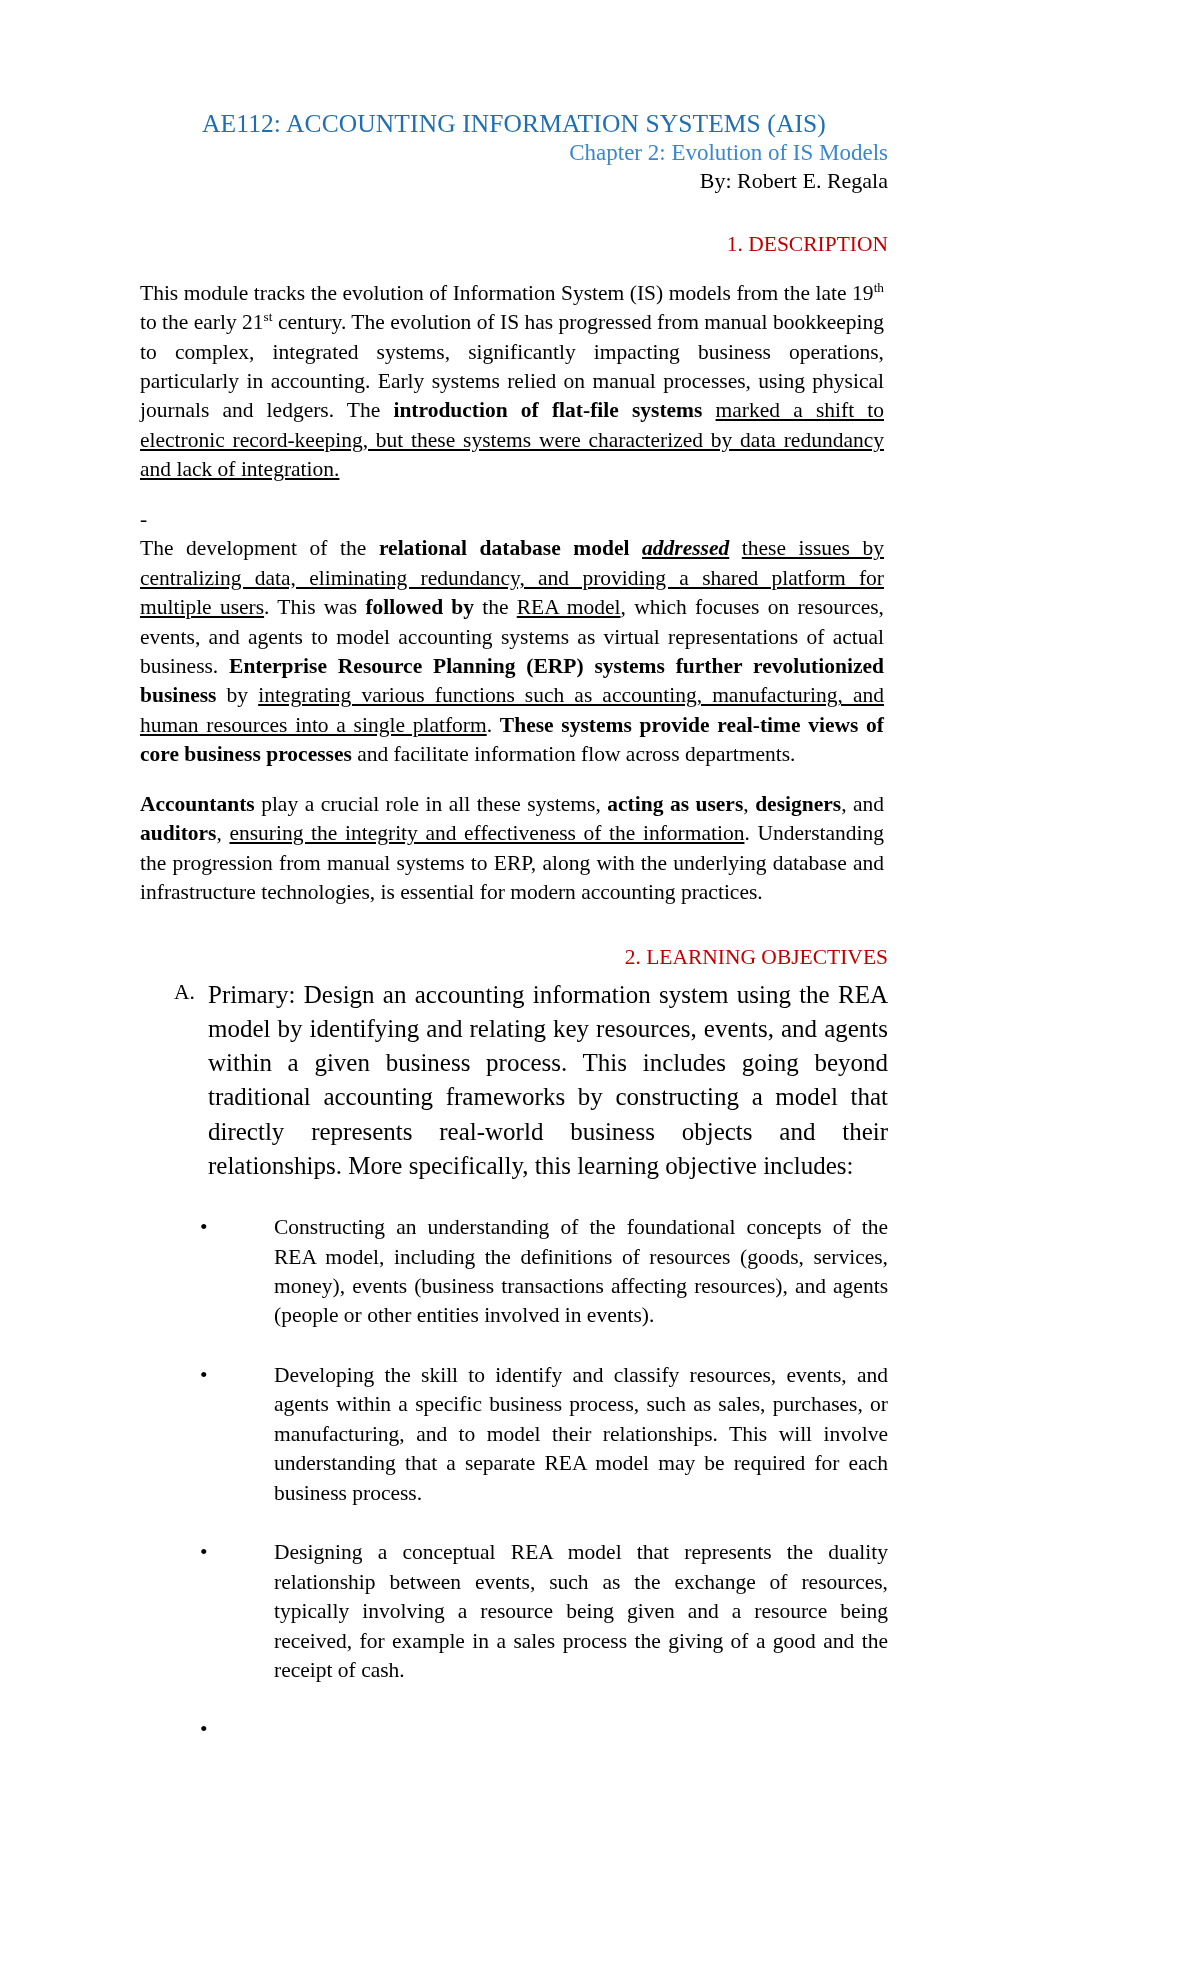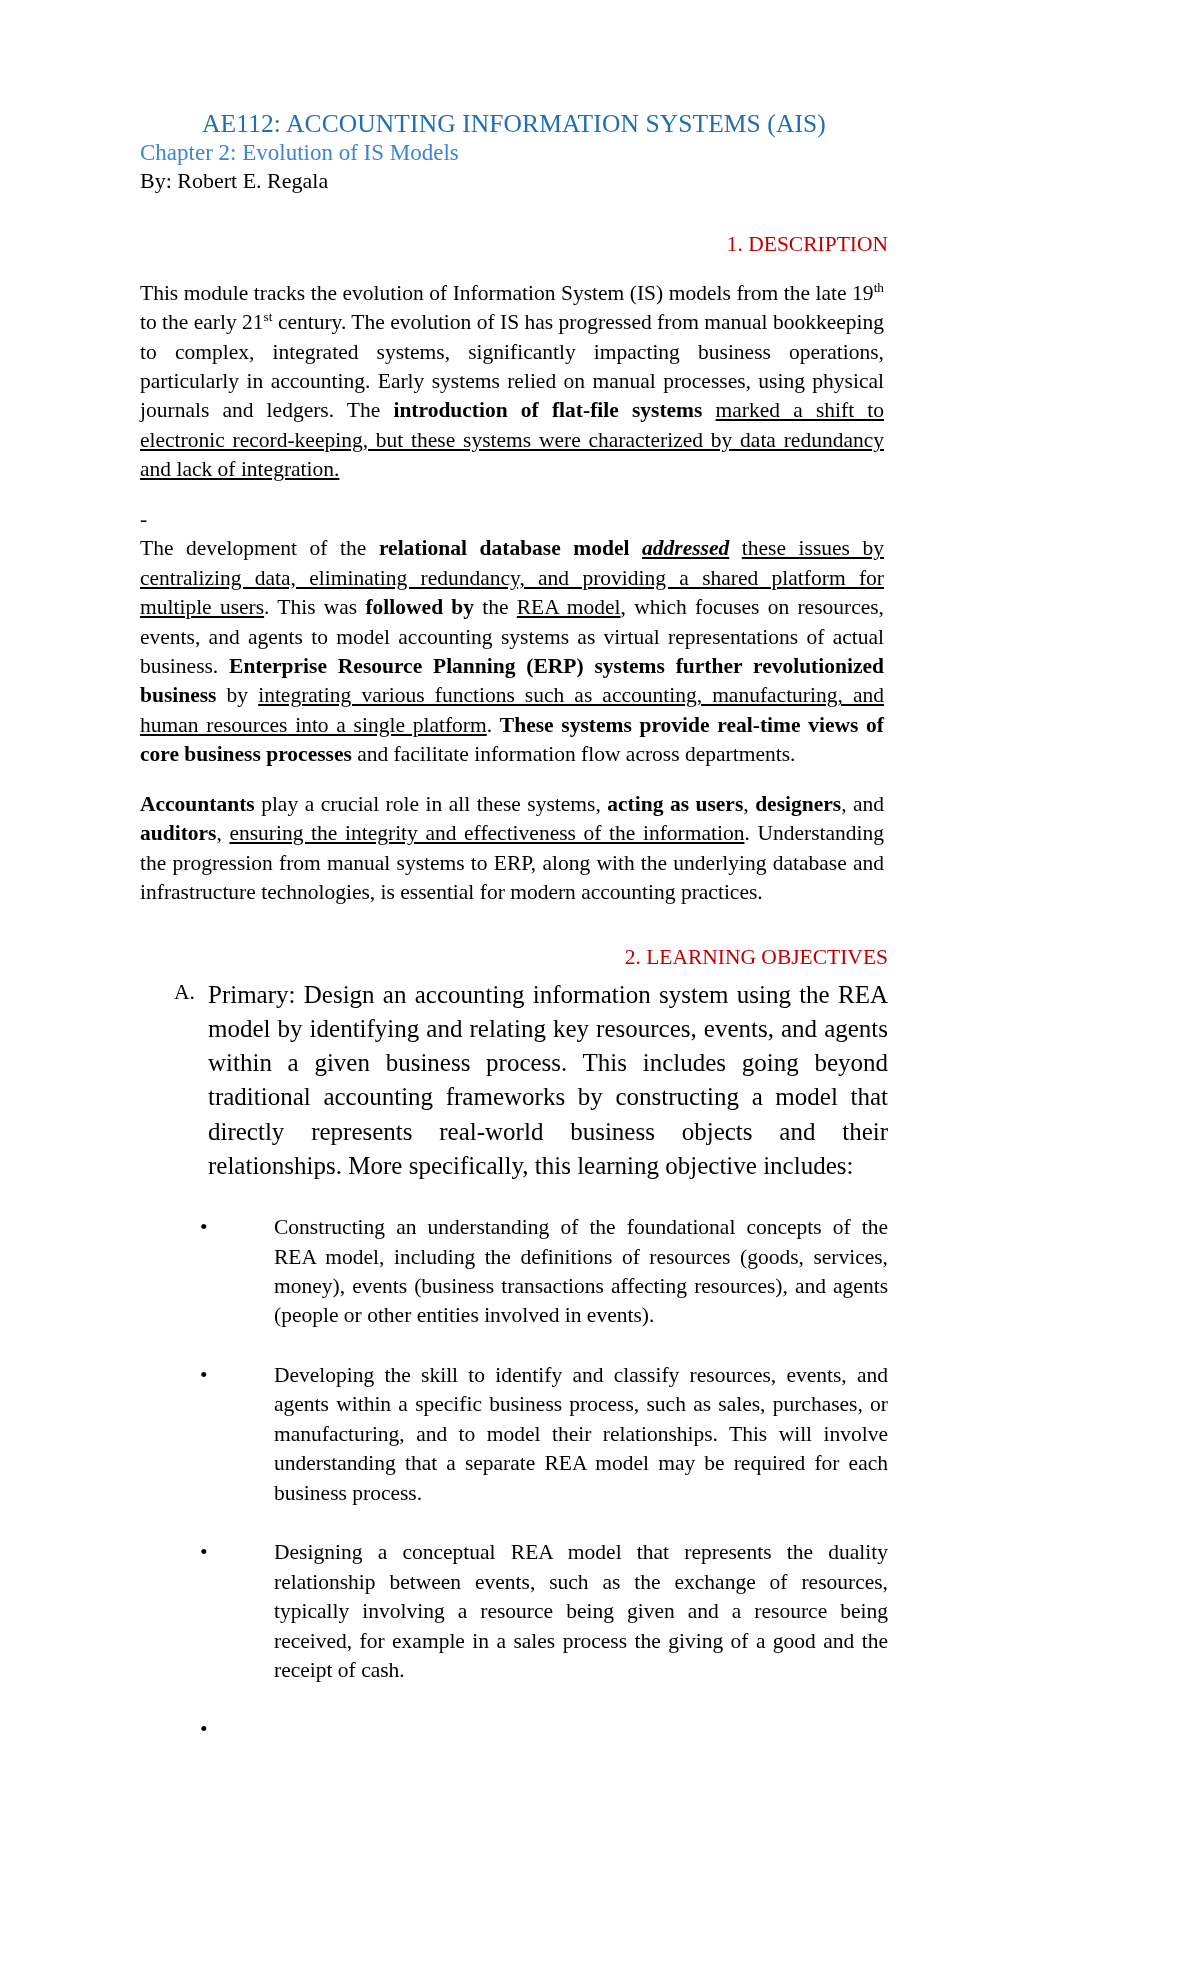--- a/index.html
+++ b/index.html
@@ -24,29 +24,29 @@
   .doc-title {
     text-align: center;
     font-size: 25.5px;
     line-height: 1.22;
     color: #1F6FB2;
     font-weight: normal;
     margin: 0;
     letter-spacing: 0.1px;
   }
   .doc-subtitle {
-    text-align: left;
+    text-align: right;
     font-size: 23px;
     line-height: 1.22;
     color: #3C86CE;
     font-weight: normal;
     margin: 0;
   }
   .doc-byline {
-    text-align: left;
+    text-align: right;
     font-size: 22px;
     line-height: 1.25;
     color: #000000;
     margin: 0 0 10px 0;
   }
   .section-heading {
     color: #C00000;
     font-size: 21.5px;
     line-height: 1.3;
     margin: 36px 0 0 0;

